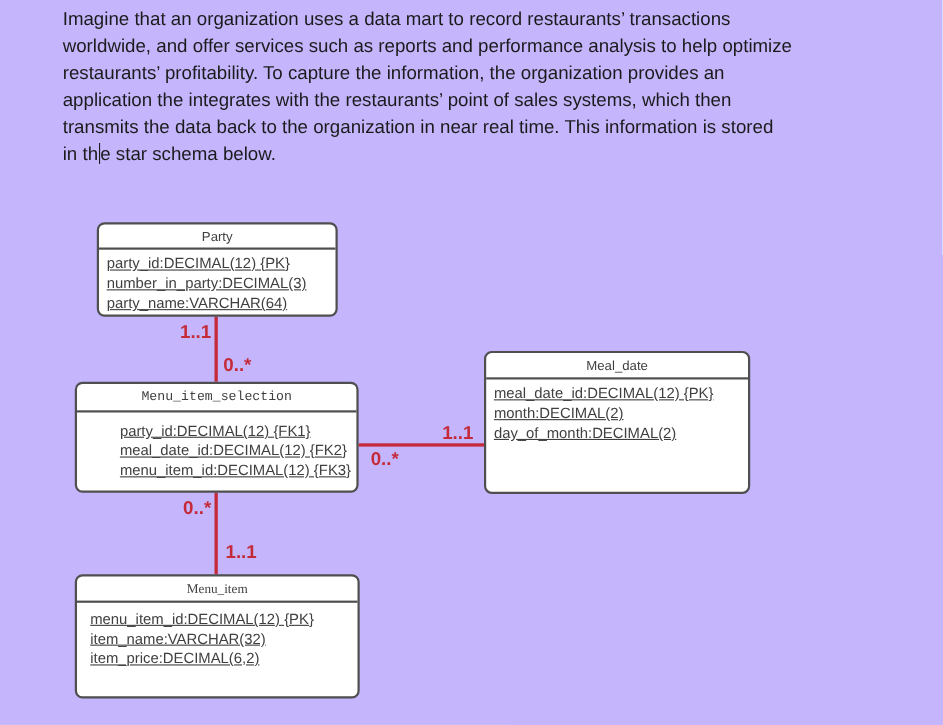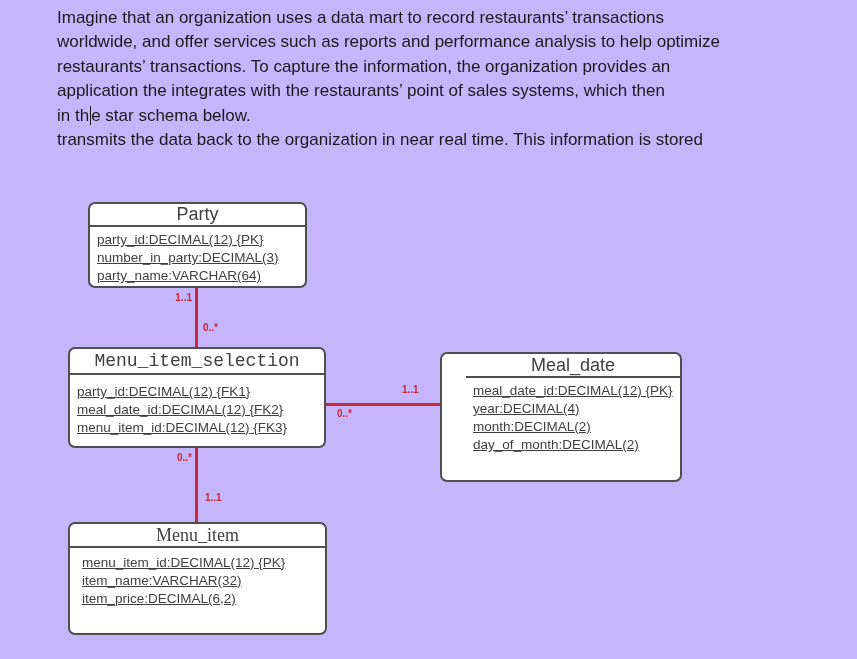--- a/index.html
+++ b/index.html
@@ -8,40 +8,40 @@
 
   
   .intro{position:absolute;left:57px;top:6px;color:#1b1b1b;font-size:17px;line-height:24.4px;}
   .intro .line{white-space:nowrap;}
   .caret{display:inline-block;width:1px;height:19px;background:#1b1b1b;vertical-align:-4px;margin:0 0.5px;}
 
   
   .entity{position:absolute;box-sizing:border-box;background:#ffffff;border:2px solid #4f4f4f;
           border-radius:7px;color:#3f3f3f;}
   .entity-title{box-sizing:border-box;border-bottom:2px solid #4f4f4f;text-align:center;
-          font-size:18px;color:#3f3f3f;display:flex;align-items:center;justify-content:center;}
+          font-size:12px;color:#3f3f3f;display:flex;align-items:center;justify-content:center;}
   .entity-attrs{padding:4px 6px 0 7px;font-size:13.5px;line-height:18px;text-decoration:underline;}
   .attr{white-space:nowrap;}
 
   .conn{position:absolute;background:#c42a38;}
-  .card-label{position:absolute;color:#c42a38;font-weight:bold;font-size:10px;white-space:nowrap;}
+  .card-label{position:absolute;color:#c42a38;font-weight:bold;font-size:17px;white-space:nowrap;}
   .t-right{text-align:right;}
 </style>
 </head>
 <body>
 
 <div class="page">
 
   <div class="intro">
     <div class="line">Imagine that an organization uses a data mart to record restaurants’ transactions</div>
     <div class="line">worldwide, and offer services such as reports and performance analysis to help optimize</div>
-    <div class="line">restaurants’ transactions. To capture the information, the organization provides an</div>
+    <div class="line">restaurants’ profitability. To capture the information, the organization provides an</div>
     <div class="line">application the integrates with the restaurants’ point of sales systems, which then</div>
+    <div class="line">transmits the data back to the organization in near real time. This information is stored</div>
     <div class="line"><span>in th</span><span class="caret"></span><span>e star schema below.</span></div>
-    <div class="line">transmits the data back to the organization in near real time. This information is stored</div>
   </div>
 
   <div>
 
     <div class="conn" style="left:195px;top:288px;width:3px;height:59px;"></div>
     <div class="conn" style="left:326px;top:403px;width:114px;height:3px;"></div>
     <div class="conn" style="left:195px;top:448px;width:3px;height:74px;"></div>
 
     <div class="card-label t-right" style="left:158px;top:292px;width:34px;">1..1</div>
     <div class="card-label" style="left:203px;top:322px;">0..*</div>
@@ -56,32 +56,31 @@
       <div class="entity-title" style="height:23px;">Party</div>
       <div class="entity-attrs">
         <div class="attr">party_id:DECIMAL(12) {PK}</div>
         <div class="attr">number_in_party:DECIMAL(3)</div>
         <div class="attr">party_name:VARCHAR(64)</div>
       </div>
     </div>
 
     <div class="entity" style="left:68px;top:347px;width:258px;height:101px;">
       <div class="entity-title" style="height:26px;font-family:Liberation Mono, monospace;">Menu_item_selection</div>
-      <div class="entity-attrs" style="padding-top:8px;">
+      <div class="entity-attrs" style="padding-top:8px;margin-left:32px;">
         <div class="attr">party_id:DECIMAL(12) {FK1}</div>
         <div class="attr">meal_date_id:DECIMAL(12) {FK2}</div>
         <div class="attr">menu_item_id:DECIMAL(12) {FK3}</div>
       </div>
     </div>
 
-    <div class="entity" style="left:440px;top:352px;width:242px;height:130px;padding-left:24px;">
+    <div class="entity" style="left:440px;top:319px;width:242px;height:130px;">
       <div class="entity-title" style="height:24px;">Meal_date</div>
       <div class="entity-attrs">
         <div class="attr">meal_date_id:DECIMAL(12) {PK}</div>
-        <div class="attr">year:DECIMAL(4)</div>
         <div class="attr">month:DECIMAL(2)</div>
         <div class="attr">day_of_month:DECIMAL(2)</div>
       </div>
     </div>
 
     <div class="entity" style="left:68px;top:522px;width:259px;height:113px;">
       <div class="entity-title" style="height:24px;font-family:Liberation Serif, serif;">Menu_item</div>
       <div class="entity-attrs" style="padding-top:6px;padding-left:12px;">
         <div class="attr">menu_item_id:DECIMAL(12) {PK}</div>
         <div class="attr">item_name:VARCHAR(32)</div>

